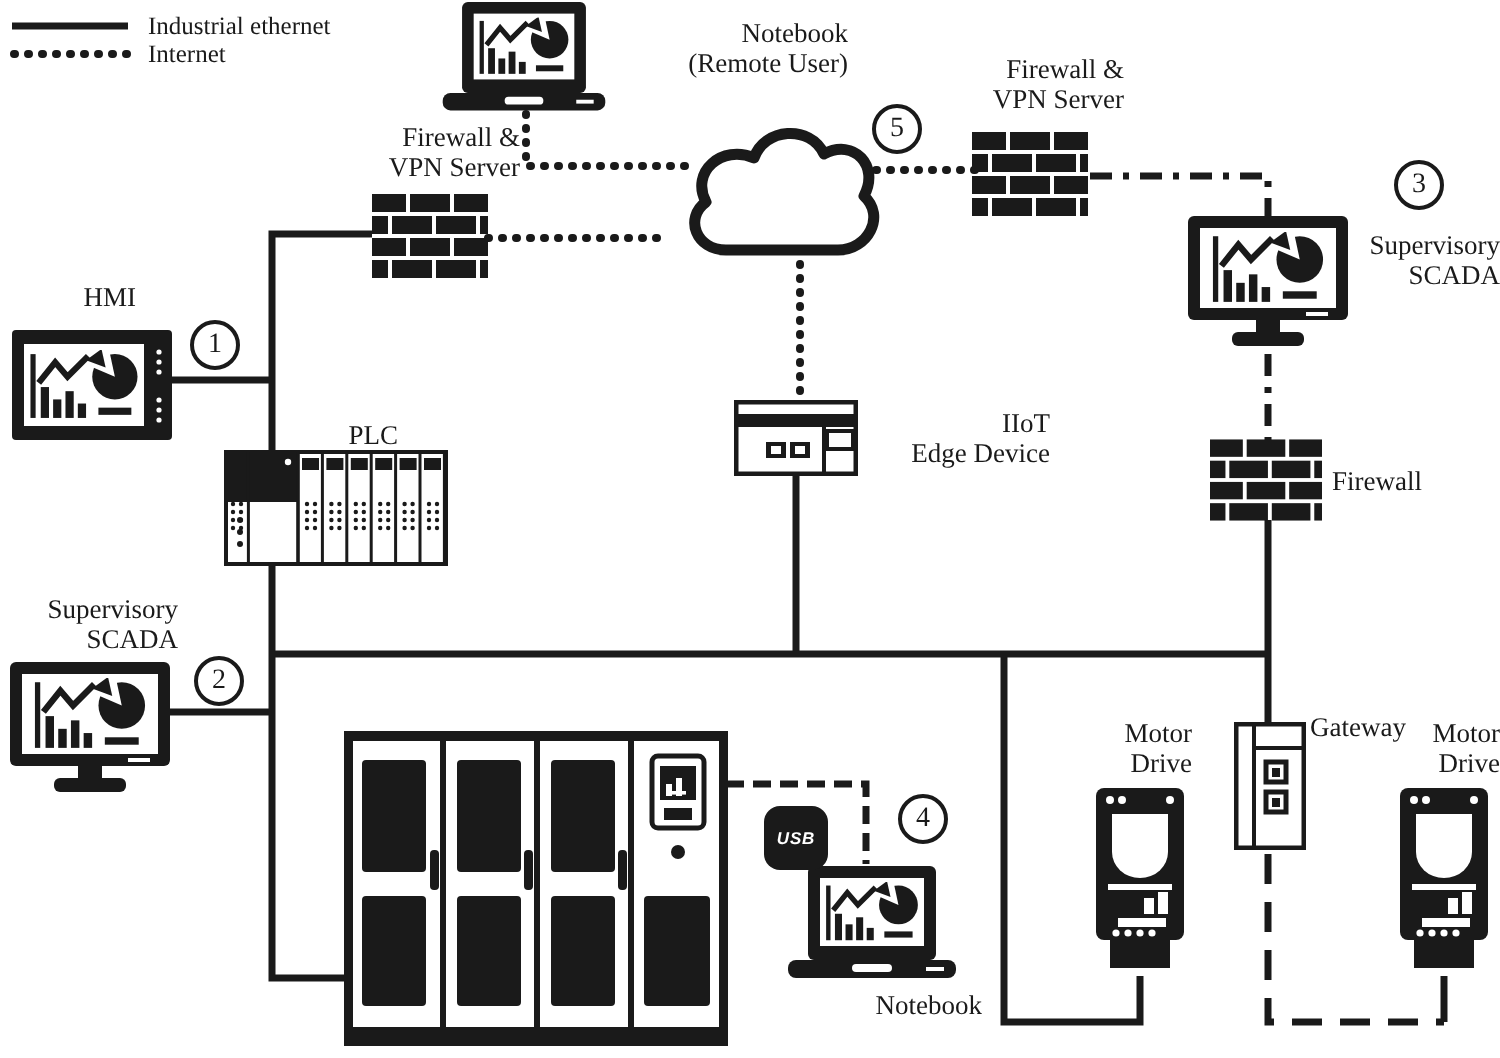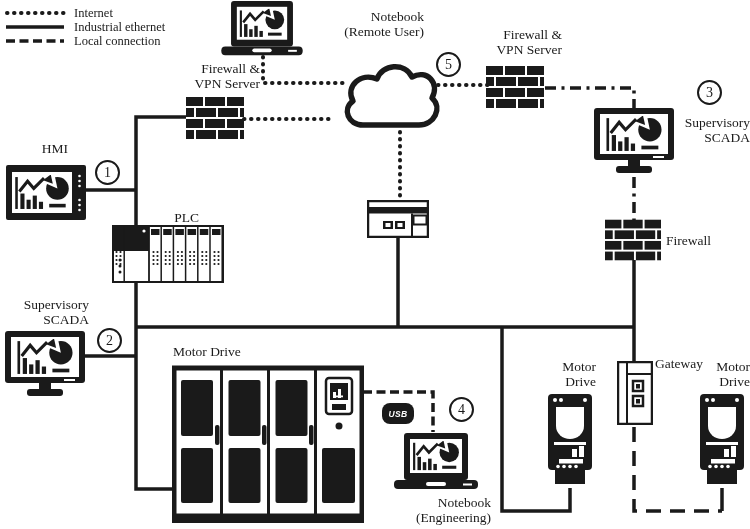--- a/index.html
+++ b/index.html
@@ -13,21 +13,21 @@
   .lbl.left{text-align:left;}
   .legend{position:absolute;left:4px;top:6px;}
   .legend-row{display:flex;align-items:center;gap:8px;height:14px;}
   .legend-row span{font-size:12.5px;white-space:nowrap;}
   .marker{
     position:absolute;width:21px;height:21px;border:2.5px solid #1a1a1a;border-radius:50%;
     background:#fff;display:flex;align-items:center;justify-content:center;
     font-size:14px;font-family:"Liberation Serif","DejaVu Serif",serif;
   }
   .usb-pill{
-    position:absolute;left:382px;top:403px;width:32px;height:21px;border-radius:8px;
+    position:absolute;left:382px;top:403px;width:32px;height:32px;border-radius:8px;
     background:#1a1a1a;color:#fff;display:flex;align-items:center;justify-content:center;
     font:italic bold 8.5px "Liberation Sans",sans-serif;letter-spacing:.4px;
   }
   
   .ln-solid{stroke:#1a1a1a;stroke-width:3.5;fill:none;}
   .ln-dot{stroke:#1a1a1a;stroke-width:4;fill:none;stroke-dasharray:0.5 6.5;stroke-linecap:round;}
   .ln-dash{stroke:#1a1a1a;stroke-width:3.5;fill:none;stroke-dasharray:9 4.5;}
   .ln-dashdot{stroke:#1a1a1a;stroke-width:3.5;fill:none;stroke-dasharray:11 5.5 3 5.5;}
   .ln-serial{stroke:#1a1a1a;stroke-width:3.5;fill:none;stroke-dasharray:15 9;}
   .legend-line{display:block;}
@@ -238,35 +238,29 @@
       <path class="ln-dash" d="M363,392 H433 V432"></path>
     </g>
     <g>
       <path class="ln-serial" d="M634,427 V511 H722"></path>
     </g>
   </svg>
 
   <div class="legend">
     <div class="legend-row">
       <svg class="legend-line" width="62" height="10">
-          <line class="ln-dot" x1="3" y1="5" x2="60" y2="5"></line>
-        </svg>
-      <span>Internet</span>
-    </div>
-    <div class="legend-row">
-      <svg class="legend-line" width="62" height="10">
           <line class="ln-solid" x1="2" y1="5" x2="60" y2="5"></line>
         </svg>
       <span>Industrial ethernet</span>
     </div>
     <div class="legend-row">
       <svg class="legend-line" width="62" height="10">
-          <line class="ln-dash" x1="2" y1="5" x2="60" y2="5"></line>
+          <line class="ln-dot" x1="3" y1="5" x2="60" y2="5"></line>
         </svg>
-      <span>Local connection</span>
+      <span>Internet</span>
     </div>
   </div>
 
   <div class="node" style="left:220px;top:1px">
     <svg width="84" height="60">
         <use href="#sym-notebook"></use>
       </svg>
   </div>
   <div class="node" style="left:186px;top:97px">
     <svg width="58" height="42">
@@ -361,26 +355,26 @@
   <div class="lbl" style="left:20px;top:141px;width:48px">
     <div>HMI</div>
   </div>
   <div class="lbl" style="left:157px;top:210px;width:42px">
     <div>PLC</div>
   </div>
   <div class="lbl" style="left:1px;top:297px;width:88px">
     <div>Supervisory</div>
     <div>SCADA</div>
   </div>
-  <div class="lbl left" style="left:173px;top:344px;width:110px">
-    <div>Motor Drive</div>
+  <div class="lbl" style="left:437px;top:204px;width:88px">
+    <div>IIoT</div>
+    <div>Edge Device</div>
   </div>
   <div class="lbl" style="left:383px;top:495px;width:108px">
     <div>Notebook</div>
-    <div>(Engineering)</div>
   </div>
   <div class="lbl" style="left:541px;top:359px;width:55px">
     <div>Motor</div>
     <div>Drive</div>
   </div>
   <div class="lbl" style="left:633px;top:356px;width:70px">
     <div>Gateway</div>
   </div>
   <div class="lbl" style="left:695px;top:359px;width:55px">
     <div>Motor</div>

